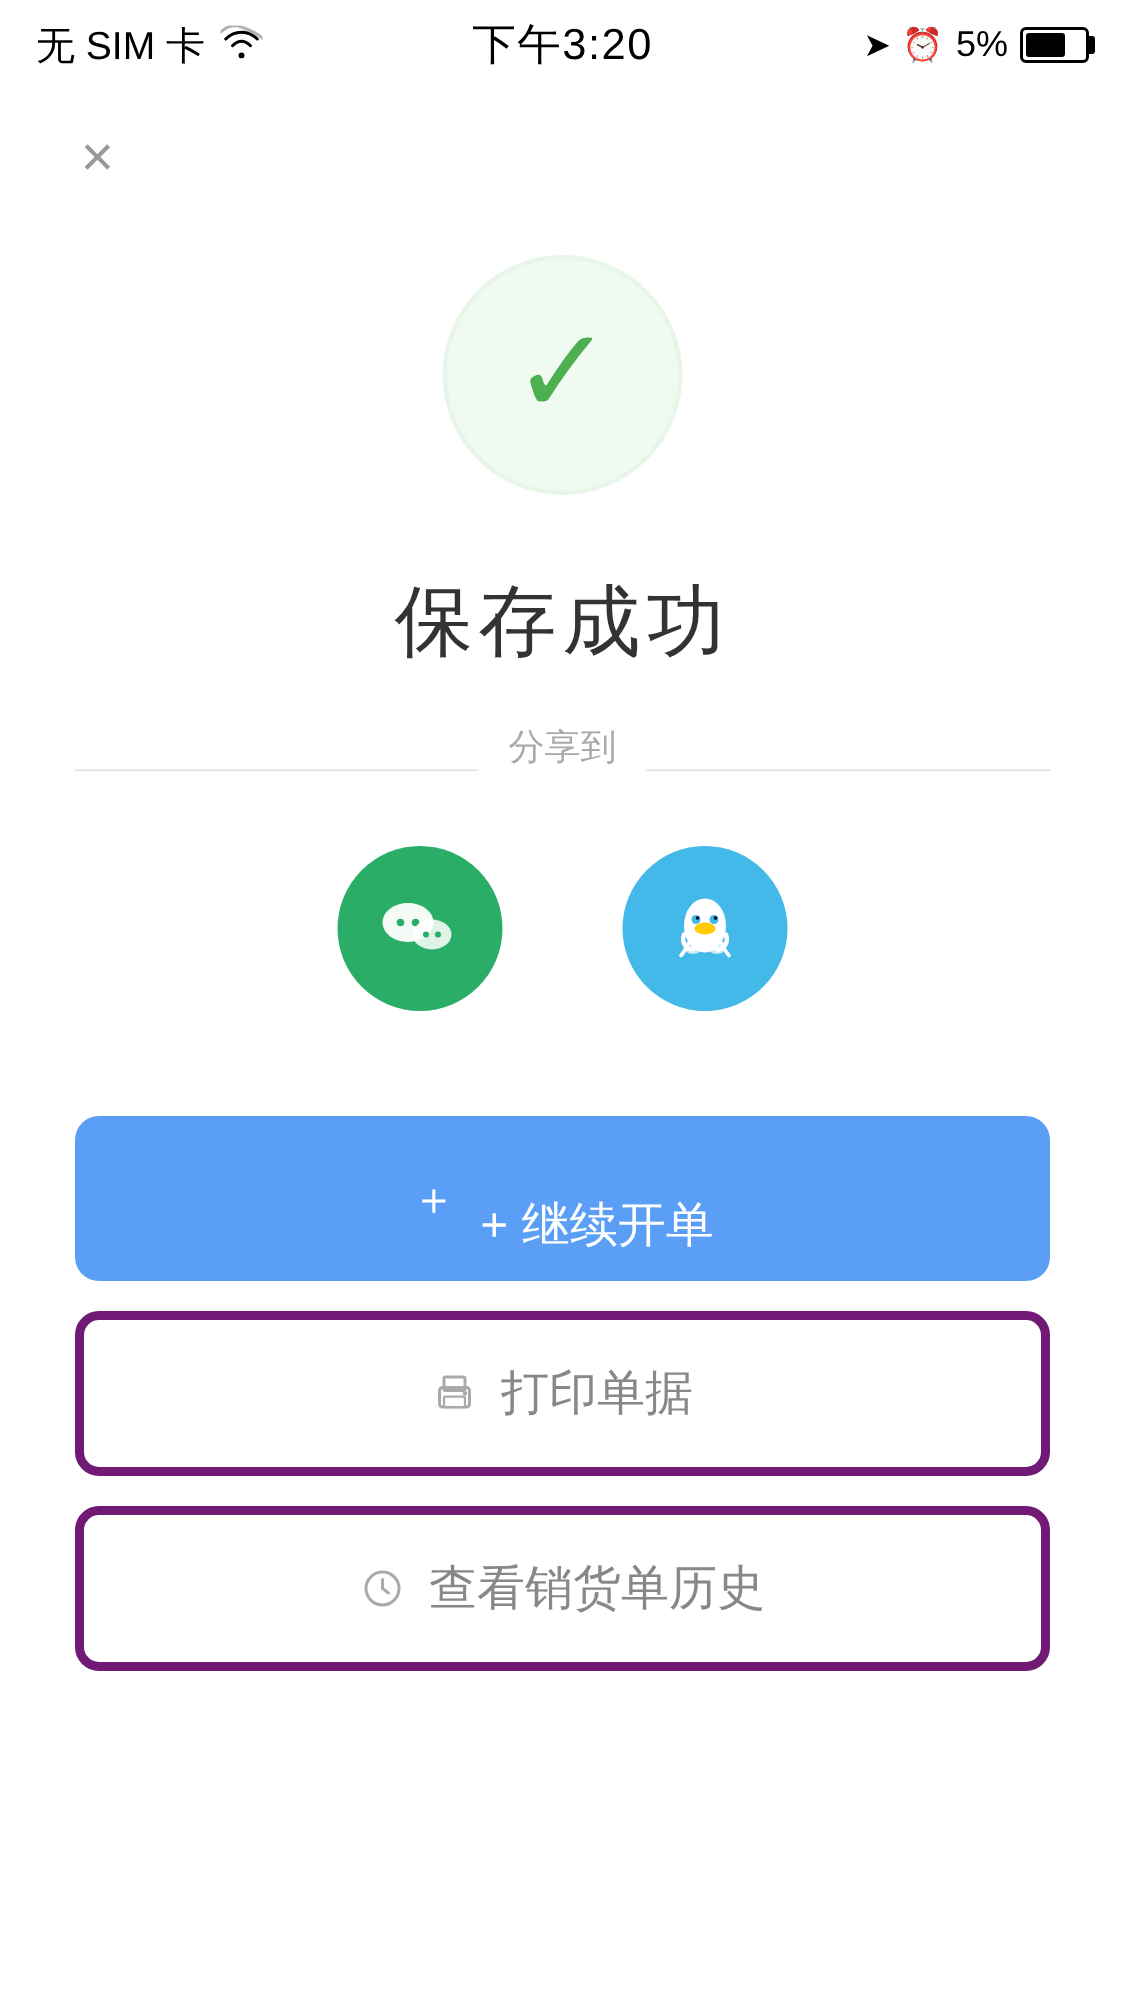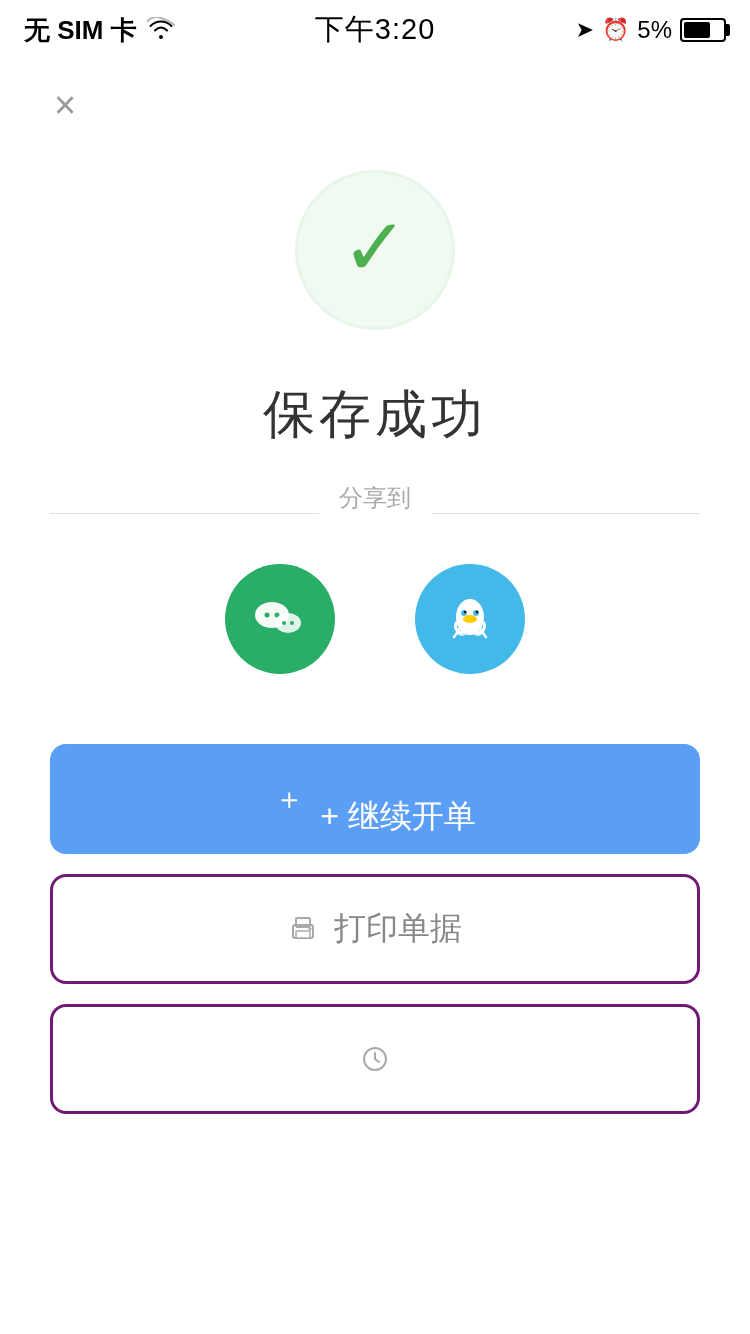--- a/index.html
+++ b/index.html
@@ -23,21 +23,21 @@
       justify-content: space-between;
       padding: 0 24px;
       background: #ffffff;
     }
     .status-left {
       display: flex;
       align-items: center;
       gap: 10px;
       font-size: 26px;
       color: #000;
-      font-weight: 700;
+      font-weight: 400;
     }
     .status-center {
       font-size: 29px;
       font-weight: 500;
       color: #000;
       letter-spacing: 1px;
     }
     .status-right {
       display: flex;
       align-items: center;
@@ -181,21 +181,21 @@
     .action-btn {
       width: 100%;
       height: 110px;
       border-radius: 16px;
       display: flex;
       align-items: center;
       justify-content: center;
       gap: 16px;
       font-size: 32px;
       cursor: pointer;
-      border: 3px solid #701a75;
+      border: 6px solid #701a75;
     }
     .action-btn.primary {
       background: #5b9ef5;
       border: none;
       color: #fff;
     }
     .action-btn.secondary {
       background: #fff;
       color: #888;
     }
@@ -301,16 +301,17 @@
       <span>打印单据</span>
     </button>
 
     <button class="action-btn secondary">
       <span class="btn-icon">
         <svg width="30" height="30" viewBox="0 0 30 30" fill="none">
           <circle cx="15" cy="15" r="11" stroke="#aaa" stroke-width="2" fill="none"></circle>
           <path d="M15 9v6l4 3" stroke="#aaa" stroke-width="2" stroke-linecap="round"></path>
         </svg>
       </span>
+      <span>查看销货单历史</span>
     </button>
 
   </div>
 </div>
 
 </body></html>

